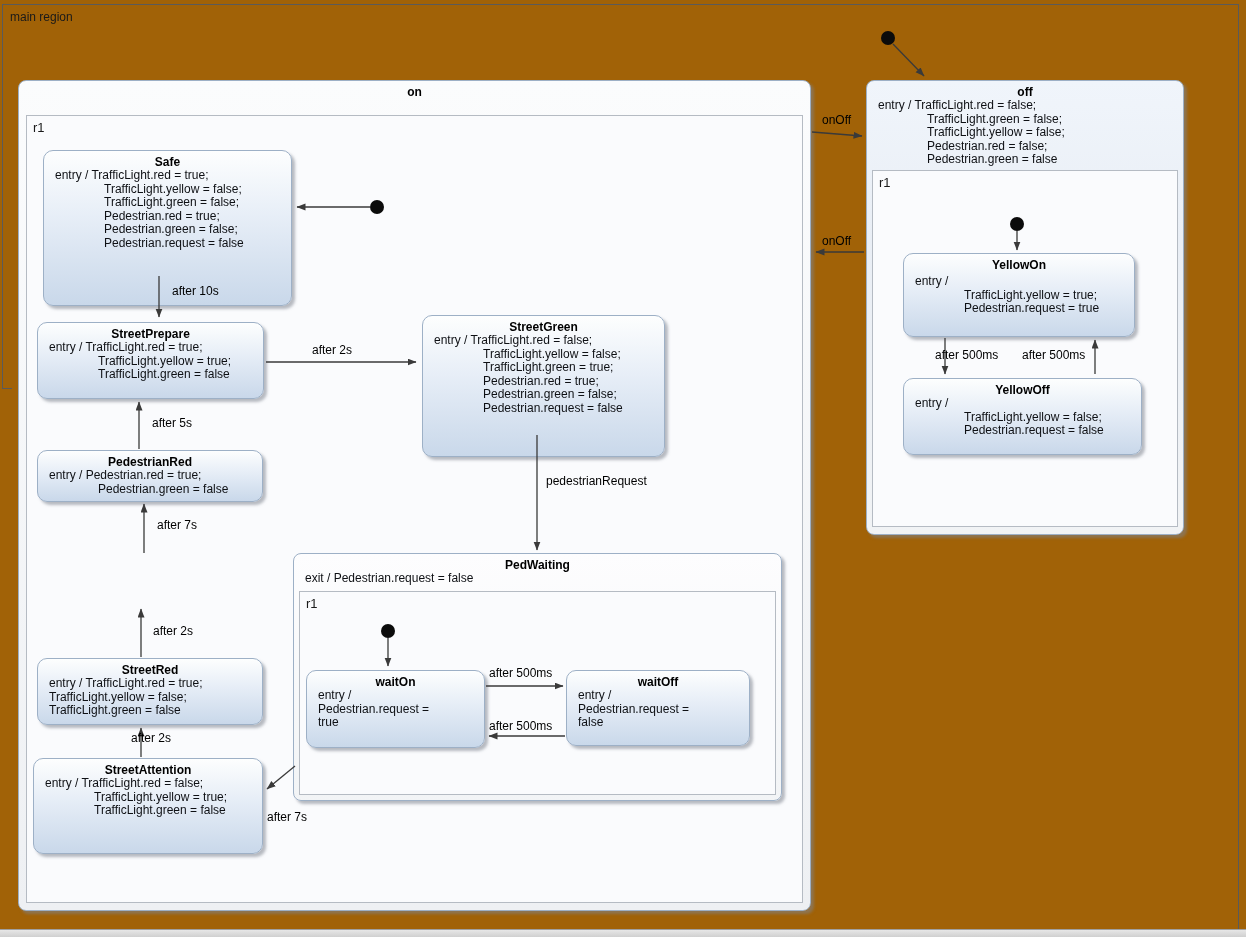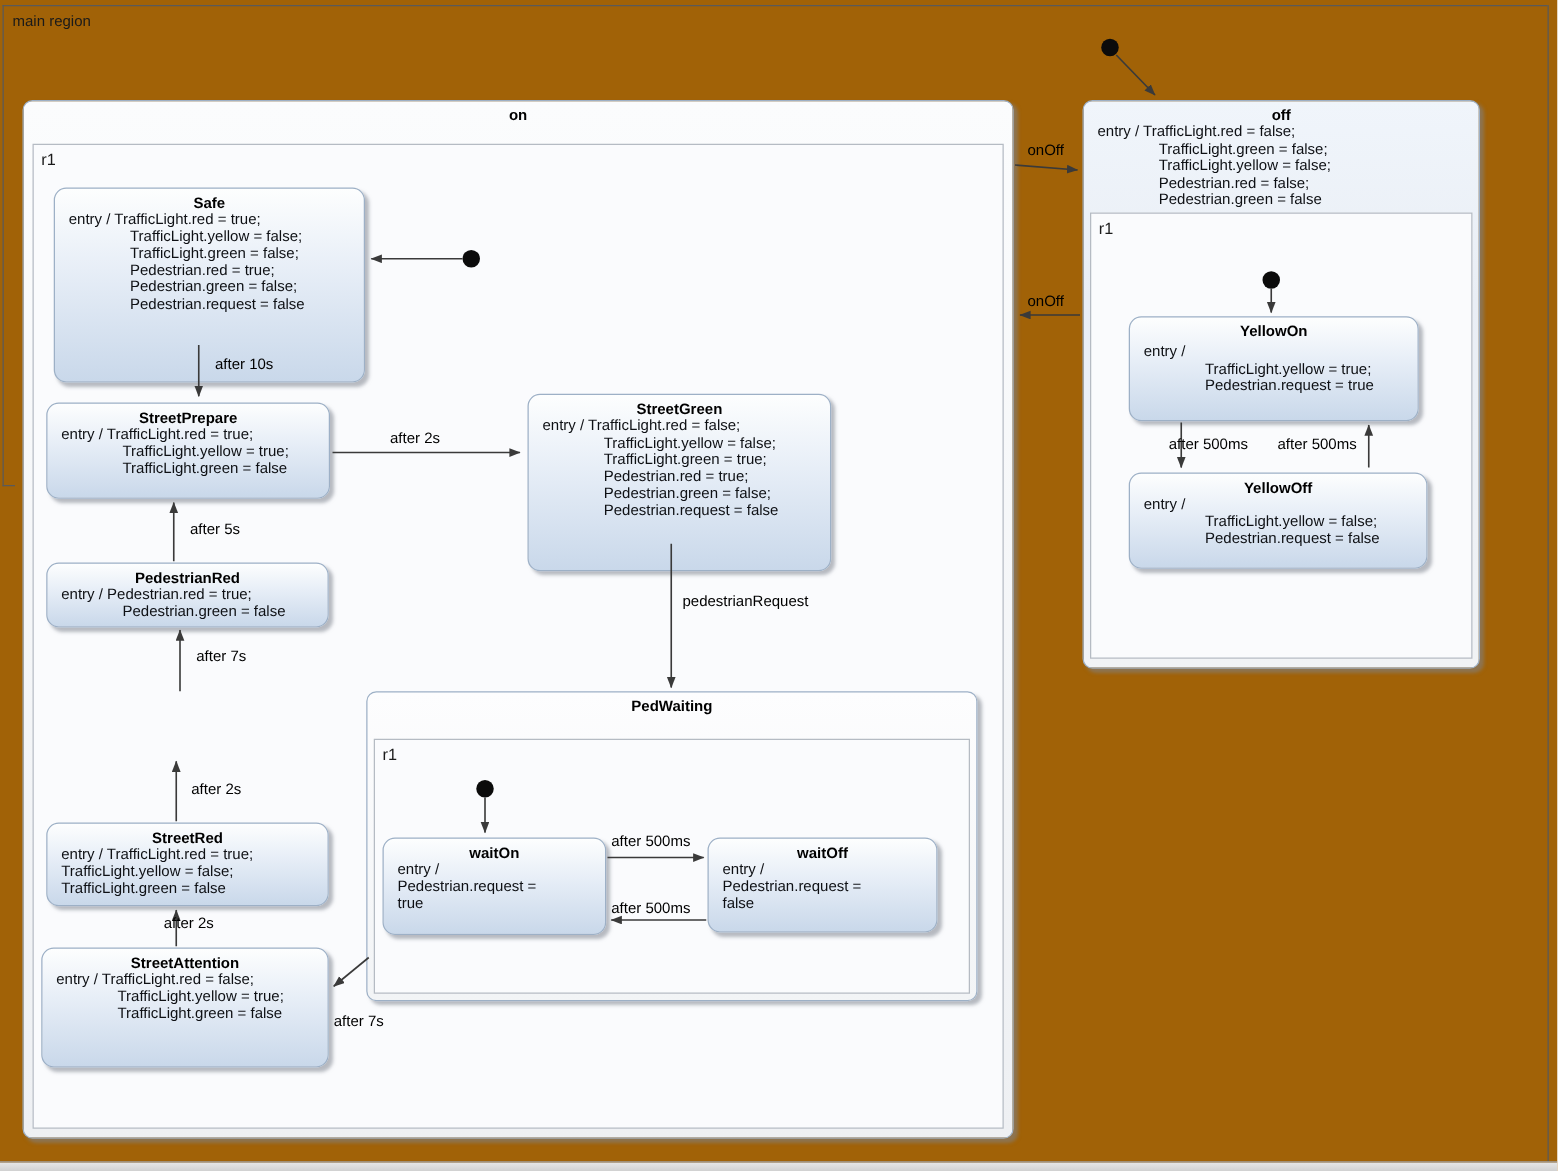--- a/index.html
+++ b/index.html
@@ -110,20 +110,21 @@
 
   <div class="state" style="left:33px;top:758px;width:230px;height:96px">
     <div class="title">StreetAttention</div>
     <div class="line">entry / TrafficLight.red = false;</div>
     <div class="line indent">TrafficLight.yellow = true;</div>
     <div class="line indent">TrafficLight.green = false</div>
   </div>
 
   <div class="composite whitehead" style="left:293px;top:553px;width:489px;height:248px">
     <div class="title">PedWaiting</div>
+    <div class="line">exit / Pedestrian.request = false</div>
   </div>
   <div class="region" style="left:299px;top:591px;width:477px;height:204px">
     <div class="region-label">r1</div>
   </div>
 
   <div class="state" style="left:306px;top:670px;width:179px;height:78px">
     <div class="title">waitOn</div>
     <div class="line">entry /</div>
     <div class="line">Pedestrian.request =</div>
     <div class="line">true</div>

